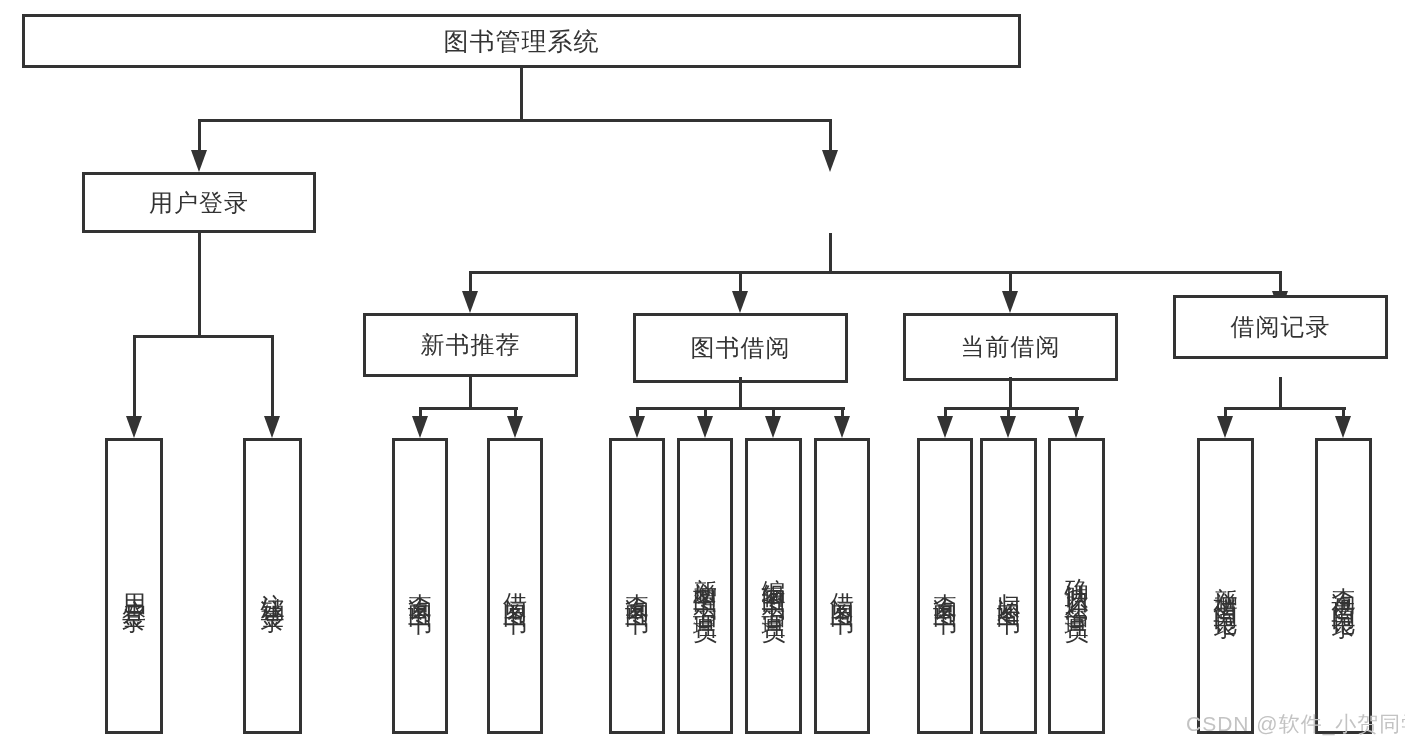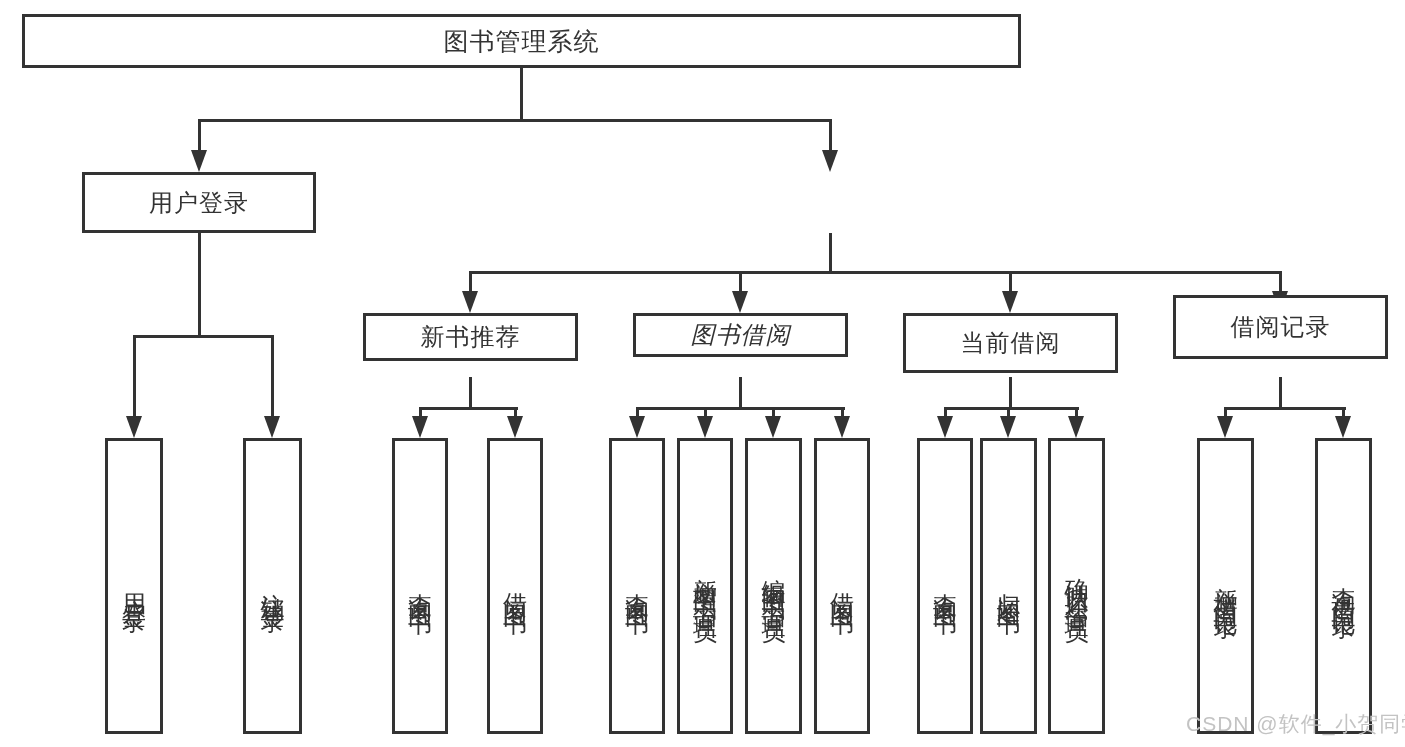--- a/index.html
+++ b/index.html
@@ -88,27 +88,27 @@
   <div class="hline" style="left:469px;top:271px;width:813px;"></div>
   <div class="vline" style="left:469px;top:271px;height:25px;"></div>
   <div class="ahead" style="left:462px;top:291px;"></div>
   <div class="vline" style="left:739px;top:271px;height:25px;"></div>
   <div class="ahead" style="left:732px;top:291px;"></div>
   <div class="vline" style="left:1009px;top:271px;height:25px;"></div>
   <div class="ahead" style="left:1002px;top:291px;"></div>
   <div class="vline" style="left:1279px;top:271px;height:25px;"></div>
   <div class="ahead" style="left:1272px;top:291px;"></div>
 
-  <div class="box" style="left:363px;top:313px;width:215px;height:48px;">
+  <div class="box" style="left:363px;top:313px;width:215px;height:64px;">
     <span>新书推荐</span>
   </div>
-  <div class="box" style="left:633px;top:313px;width:215px;height:44px;font-style:italic;">
+  <div class="box" style="left:633px;top:313px;width:215px;height:70px;">
     <span>图书借阅</span>
   </div>
-  <div class="box" style="left:903px;top:313px;width:215px;height:60px;">
+  <div class="box" style="left:903px;top:313px;width:215px;height:68px;">
     <span>当前借阅</span>
   </div>
   <div class="box" style="left:1173px;top:295px;width:215px;height:64px;justify-content:center;">
     <span>借阅记录</span>
   </div>
 
   <div class="vline" style="left:469px;top:377px;height:33px;"></div>
   <div class="hline" style="left:419px;top:407px;width:99px;"></div>
   <div class="vline" style="left:419px;top:407px;height:14px;"></div>
   <div class="ahead" style="left:412px;top:416px;"></div>

